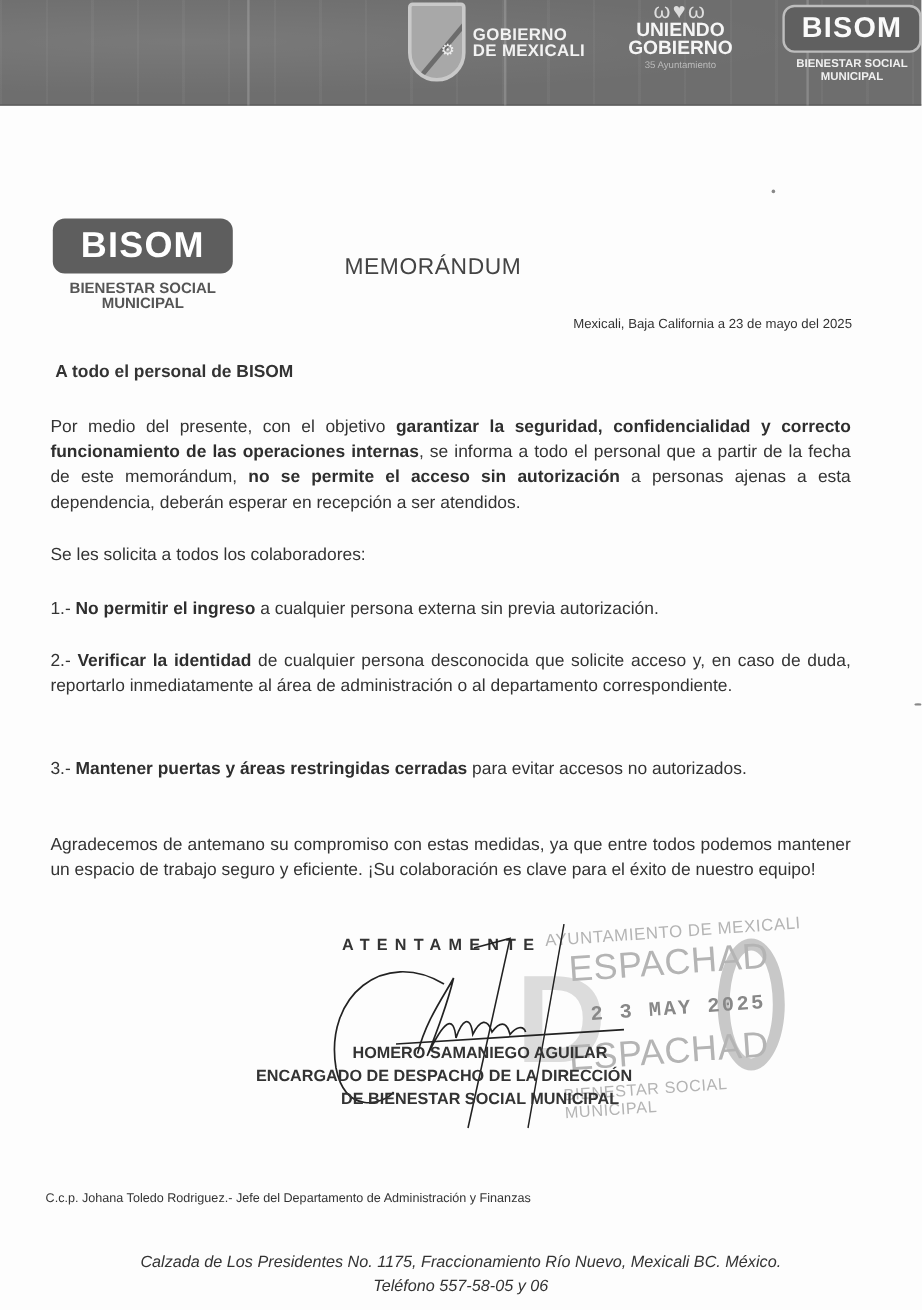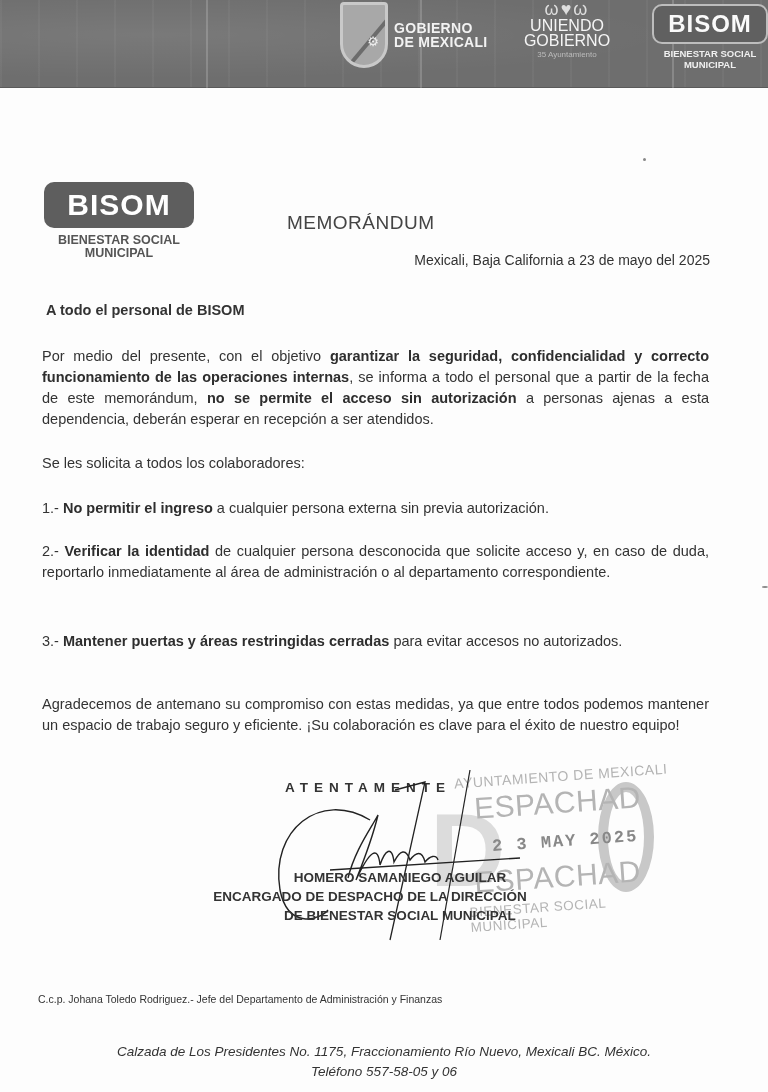--- a/index.html
+++ b/index.html
@@ -27,21 +27,21 @@
     content: ""; position: absolute; left: -10px; top: 30px; width: 80px; height: 4px;
     background: #6c6c6c; transform: rotate(-50deg);
   }
   .shield::after {
     content: "⚙"; position: absolute; right: 6px; bottom: 16px; color: #eee; font-size: 13px;
   }
   .gob-text { color: #f2f2f2; font-weight: bold; font-size: 14px; line-height: 14px; letter-spacing: 0.3px; }
 
   .unidos { position: absolute; left: 512px; top: 0; width: 110px; text-align: center; color: #f5f5f5; }
   .unidos .heart-art { font-size: 18px; line-height: 18px; color: #ddd; letter-spacing: 2px; }
-  .unidos .u1 { font-weight: normal; font-size: 16px; line-height: 15px; }
+  .unidos .u1 { font-weight: bold; font-size: 16px; line-height: 15px; }
   .unidos .u2 { font-size: 8px; color: #bbb; margin-top: 2px; }
 
   .bisom-top { position: absolute; left: 652px; top: 4px; width: 116px; }
   .bisom-top .box {
     border: 2px solid #bdbdbd; border-radius: 10px; padding: 2px 8px; color: #fafafa;
     font-weight: bold; font-size: 24px; letter-spacing: 1px; line-height: 32px; text-align: center;
     background: #606060;
   }
   .bisom-top .sub { text-align: center; color: #f0f0f0; font-weight: bold; font-size: 9.5px; line-height: 11px; margin-top: 4px; }
 
@@ -49,21 +49,21 @@
   .bisom-logo { position: absolute; left: 44px; top: 182px; width: 150px; }
   .bisom-logo .pill {
     background: #5e5e5e; color: #fff; border-radius: 10px; height: 46px;
     font-weight: bold; font-size: 30px; letter-spacing: 1px; text-align: center; line-height: 46px;
   }
   .bisom-logo .sub { text-align: center; color: #555; font-weight: bold; font-size: 12.5px; line-height: 13px; margin-top: 6px; }
 
   .memo-title {
     position: absolute; left: 287px; top: 212px; font-size: 19px; color: #444; letter-spacing: 0.5px;
   }
-  .place-date { position: absolute; right: 58px; top: 252px; font-size: 14px; color: #333; }
+  .place-date { position: absolute; right: 58px; top: 264px; font-size: 11px; color: #333; }
 
   .addressee { position: absolute; left: 46px; top: 302px; font-size: 14.5px; font-weight: bold; color: #333; }
 
   .para { position: absolute; left: 42px; width: 667px; font-size: 14.5px; line-height: 21px; color: #333; text-align: justify; }
   .para b { color: #2e2e2e; }
   .p1 { top: 346px; }
   .p-intro { top: 453px; }
   .item1 { top: 498px; }
   .item2 { top: 541px; }
   .item3 { top: 631px; }

